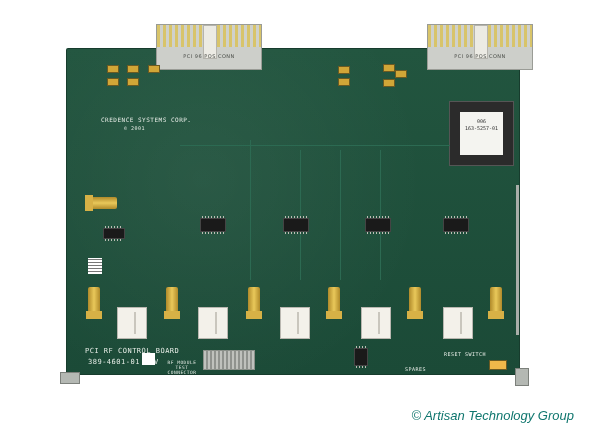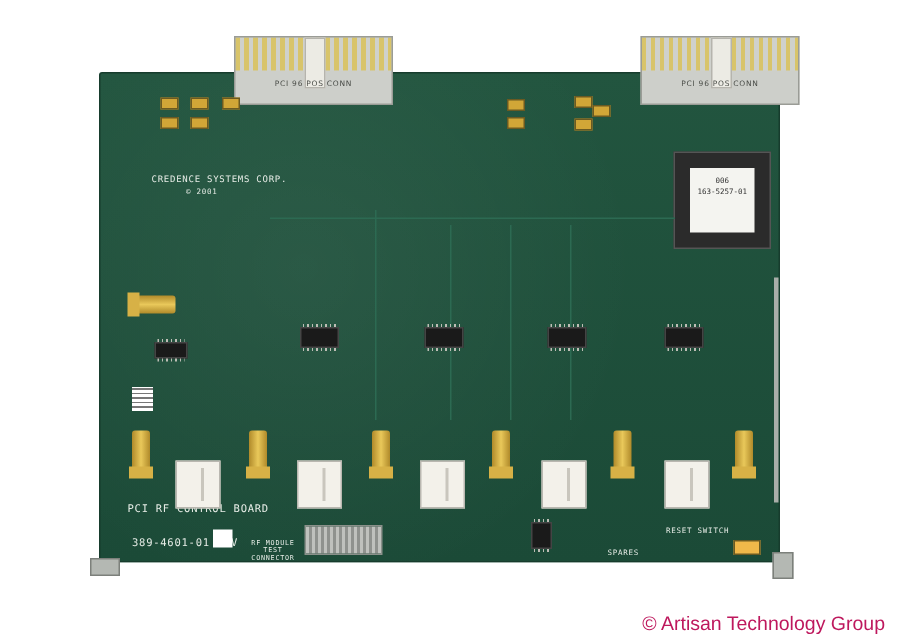--- a/index.html
+++ b/index.html
@@ -25,21 +25,21 @@
   .sma::after{content:"";position:absolute;left:-2px;right:-2px;bottom:-6px;height:8px;background:#d7b146;}
   .hdr{position:absolute;width:28px;height:30px;background:#f3f1ea;border:1px solid #b9b7b0;}
   .hdr::after{content:"";position:absolute;left:16px;top:4px;width:2px;height:22px;background:#c9c6bd;}
   .trace{position:absolute;background:#2c6a52;}
   .bigchip{position:absolute;left:449px;top:101px;width:63px;height:63px;background:#2b2b2b;border:1px solid #555;}
   .bigchip .face{position:absolute;left:10px;top:10px;width:43px;height:43px;background:#f4f4f0;}
   .bigchip .t1,.bigchip .t2{position:absolute;left:2px;right:2px;font-size:5px;color:#333;font-family:"DejaVu Sans Mono",monospace;text-align:center;}
   .bigchip .t1{top:16px}.bigchip .t2{top:23px}
   .bracket{position:absolute;width:14px;height:14px;background:#b4b8b3;border:1px solid #7c807b;}
   .label-white{position:absolute;background:#fff;}
-  .footer{position:absolute;right:10px;top:408px;font-family:"Liberation Sans",sans-serif;font-size:13px;color:#be185d;}
+  .footer{position:absolute;right:26px;top:408px;font-family:"Liberation Sans",sans-serif;font-size:13px;color:#0f766e;font-style:italic;}
 </style>
 </head>
 <body>
 
 <div class="board"></div>
 
 <div class="finger" style="left:156px;width:104px;">
   <div class="tab"></div>
   <div class="lbl">PCI 96 POS CONN</div>
 </div>
@@ -48,21 +48,21 @@
   <div class="lbl">PCI 96 POS CONN</div>
 </div>
 
 <div class="bracket" style="left:60px;top:372px;width:18px;height:10px;"></div>
 <div class="bracket" style="left:515px;top:368px;width:12px;height:16px;"></div>
 
 <div class="edge" style="left:516px;top:185px;width:3px;height:150px;background:#a9aea9;border:none;"></div>
 
 <div class="silk" style="left:101px;top:116px;">CREDENCE SYSTEMS CORP.</div>
 <div class="silk" style="left:124px;top:125px;font-size:5px;">© 2001</div>
-<div class="silk" style="left:85px;top:335px;font-size:7px;">PCI RF CONTROL BOARD</div>
+<div class="silk" style="left:85px;top:347px;font-size:7px;">PCI RF CONTROL BOARD</div>
 <div class="silk" style="left:88px;top:358px;font-size:7px;">389-4601-01 REV</div>
 <div class="label-white" style="left:142px;top:353px;width:13px;height:12px;"></div>
 <div class="silk" style="left:162px;top:360px;font-size:4.5px;width:40px;white-space:normal;text-align:center;line-height:5px;">RF MODULE TEST CONNECTOR</div>
 <div class="silk" style="left:444px;top:351px;font-size:5px;">RESET SWITCH</div>
 <div class="silk" style="left:405px;top:366px;font-size:5px;">SPARES</div>
 
 <div class="bigchip">
   <div class="face"></div>
   <div class="t1">006</div>
   <div class="t2">163-5257-01</div>

